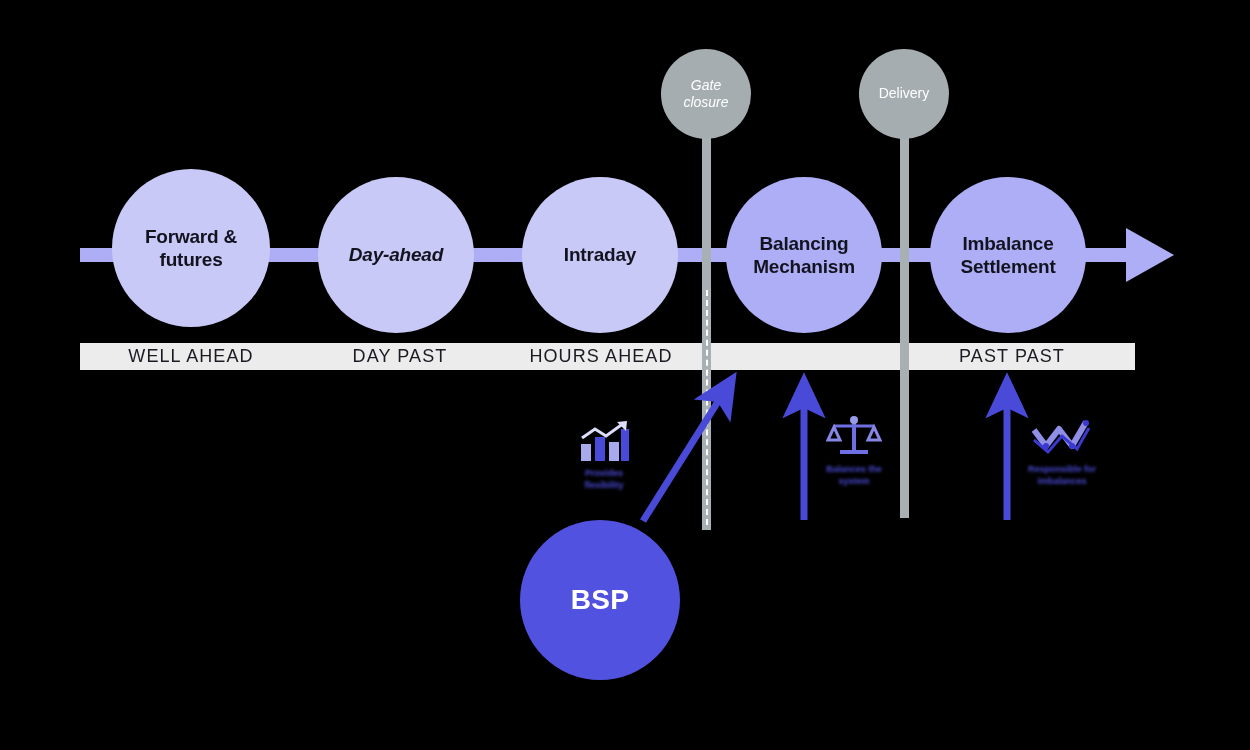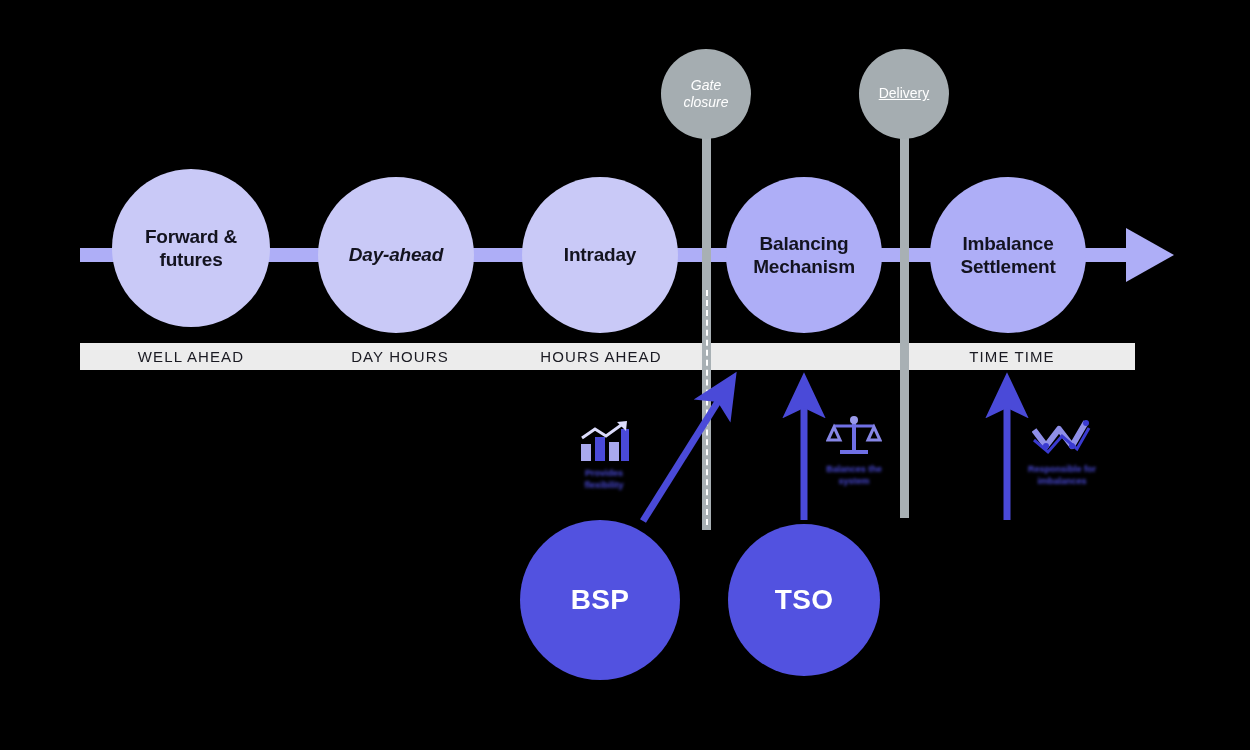--- a/index.html
+++ b/index.html
@@ -62,21 +62,21 @@
     height: 27px;
     background: #ececec;
   }
   .band-cell {
     position: absolute;
     top: 343px;
     height: 27px;
     display: flex;
     align-items: center;
     justify-content: center;
-    font-size: 15px;
+    font-size: 18px;
     letter-spacing: 1.1px;
     color: #1a1a22;
     white-space: nowrap;
   }
 
   
   .marker-stem {
     position: absolute;
     width: 9px;
     background: #a8b0b4;
@@ -142,23 +142,23 @@
   }
 </style>
 </head>
 <body>
 
 <div id="stage">
 
   <div class="band"></div>
 
   <div class="band-cell" style="left:80px;width:222px;">WELL AHEAD</div>
-  <div class="band-cell" style="left:302px;width:196px;">DAY HOURS</div>
+  <div class="band-cell" style="left:302px;width:196px;">DAY PAST</div>
   <div class="band-cell" style="left:498px;width:206px;">HOURS AHEAD</div>
-  <div class="band-cell" style="left:910px;width:204px;">TIME TIME</div>
+  <div class="band-cell" style="left:910px;width:204px;">PAST PAST</div>
 
   <div class="spine"></div>
   <div class="spine-arrow"></div>
 
   <div class="marker-stem" style="left:702px; top:94px; height:436px;"></div>
   <div class="marker-dash" style="left:706px; top:290px; height:235px;"></div>
   <div class="marker-stem" style="left:900px; top:94px; height:424px;"></div>
 
   <div class="stage-node" style="left:112px; top:169px; width:158px; height:158px; background:#c9c9f7;">
     <span style="white-space:pre-line;">Forward &amp;
@@ -182,21 +182,21 @@
     <span style="white-space:pre-line;">Balancing
 Mechanism</span>
   </div>
 
   <div class="marker-bubble" style="left:661px; top:49px; width:90px; height:90px;">
     <span style="white-space:pre-line;font-style:italic;">Gate
 closure</span>
   </div>
 
   <div class="marker-bubble" style="left:859px; top:49px; width:90px; height:90px;">
-    <span style="white-space:pre-line;text-decoration:underline;">Delivery</span>
+    <span style="white-space:pre-line;">Delivery</span>
   </div>
 
   <svg class="flow-svg" viewBox="0 0 1250 750">
     <defs>
       <marker id="ah" markerWidth="7" markerHeight="7" refX="3.2" refY="3.5" orient="auto" markerUnits="strokeWidth">
         <path d="M0,0.4 L6.6,3.5 L0,6.6 L1.5,3.5 Z" fill="#4a4ad8"></path>
       </marker>
     </defs>
     <line x1="643" y1="521" x2="724" y2="392" stroke="#4a4ad8" stroke-width="7" marker-end="url(#ah)"></line>
     <line x1="804" y1="520" x2="804" y2="396" stroke="#4a4ad8" stroke-width="7" marker-end="url(#ah)"></line>
@@ -238,18 +238,15 @@
       <circle cx="54" cy="7" r="3" fill="#3a3ad0"></circle>
     </svg>
     <div class="icon-caption">Responsible for
 imbalances</div>
   </div>
 
   <div class="actor-node" style="left:520px; top:520px; width:160px; height:160px;">
     <span>BSP</span>
   </div>
 
-  <div class="actor-node" style="left:728px; top:524px; width:152px; height:152px;">
-    <span>TSO</span>
-  </div>
 
 
 </div>
 
 </body></html>

